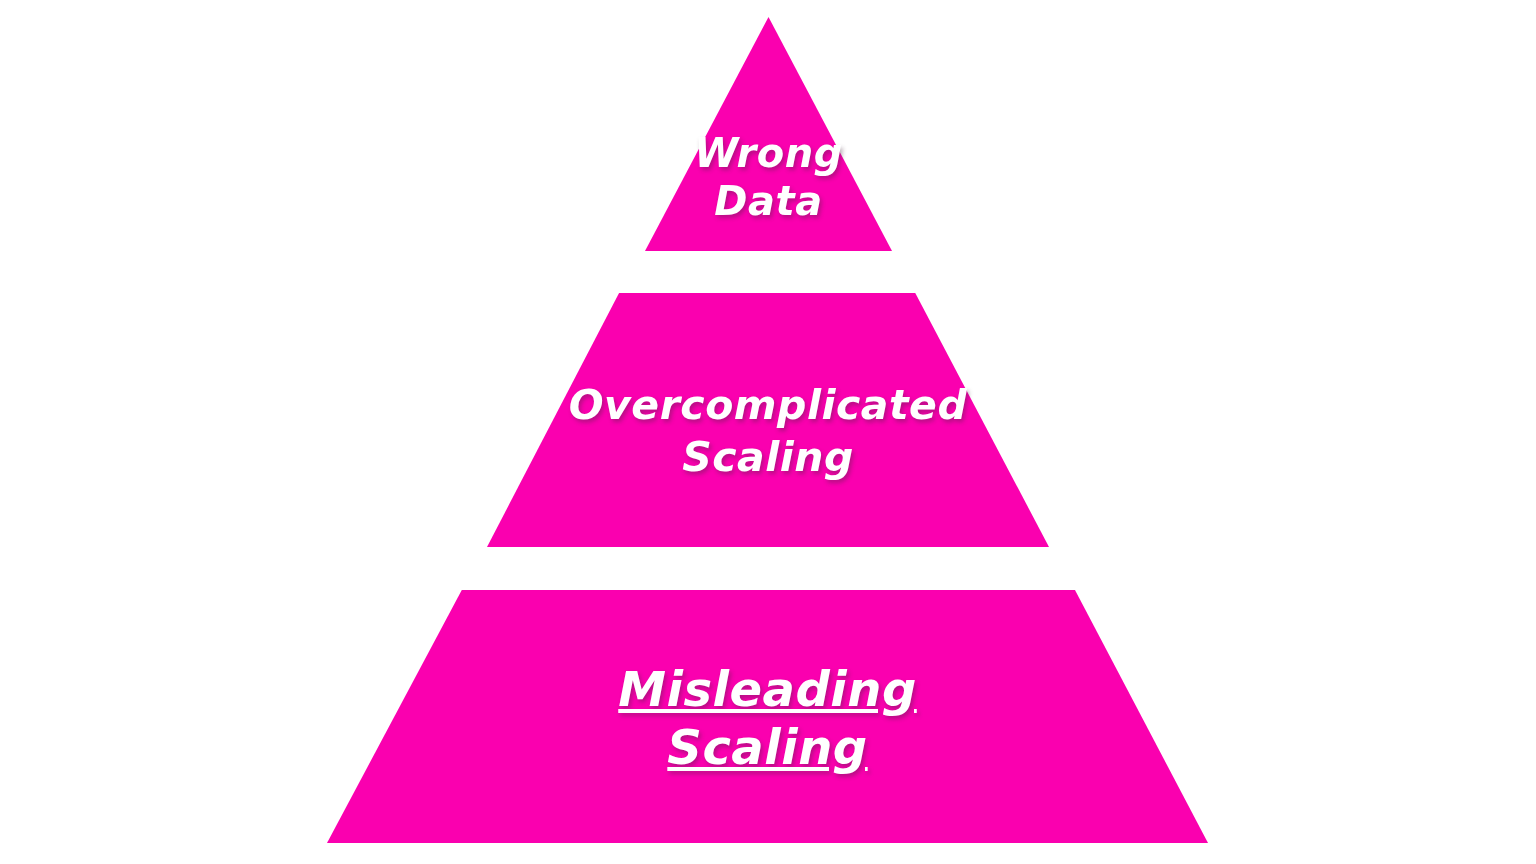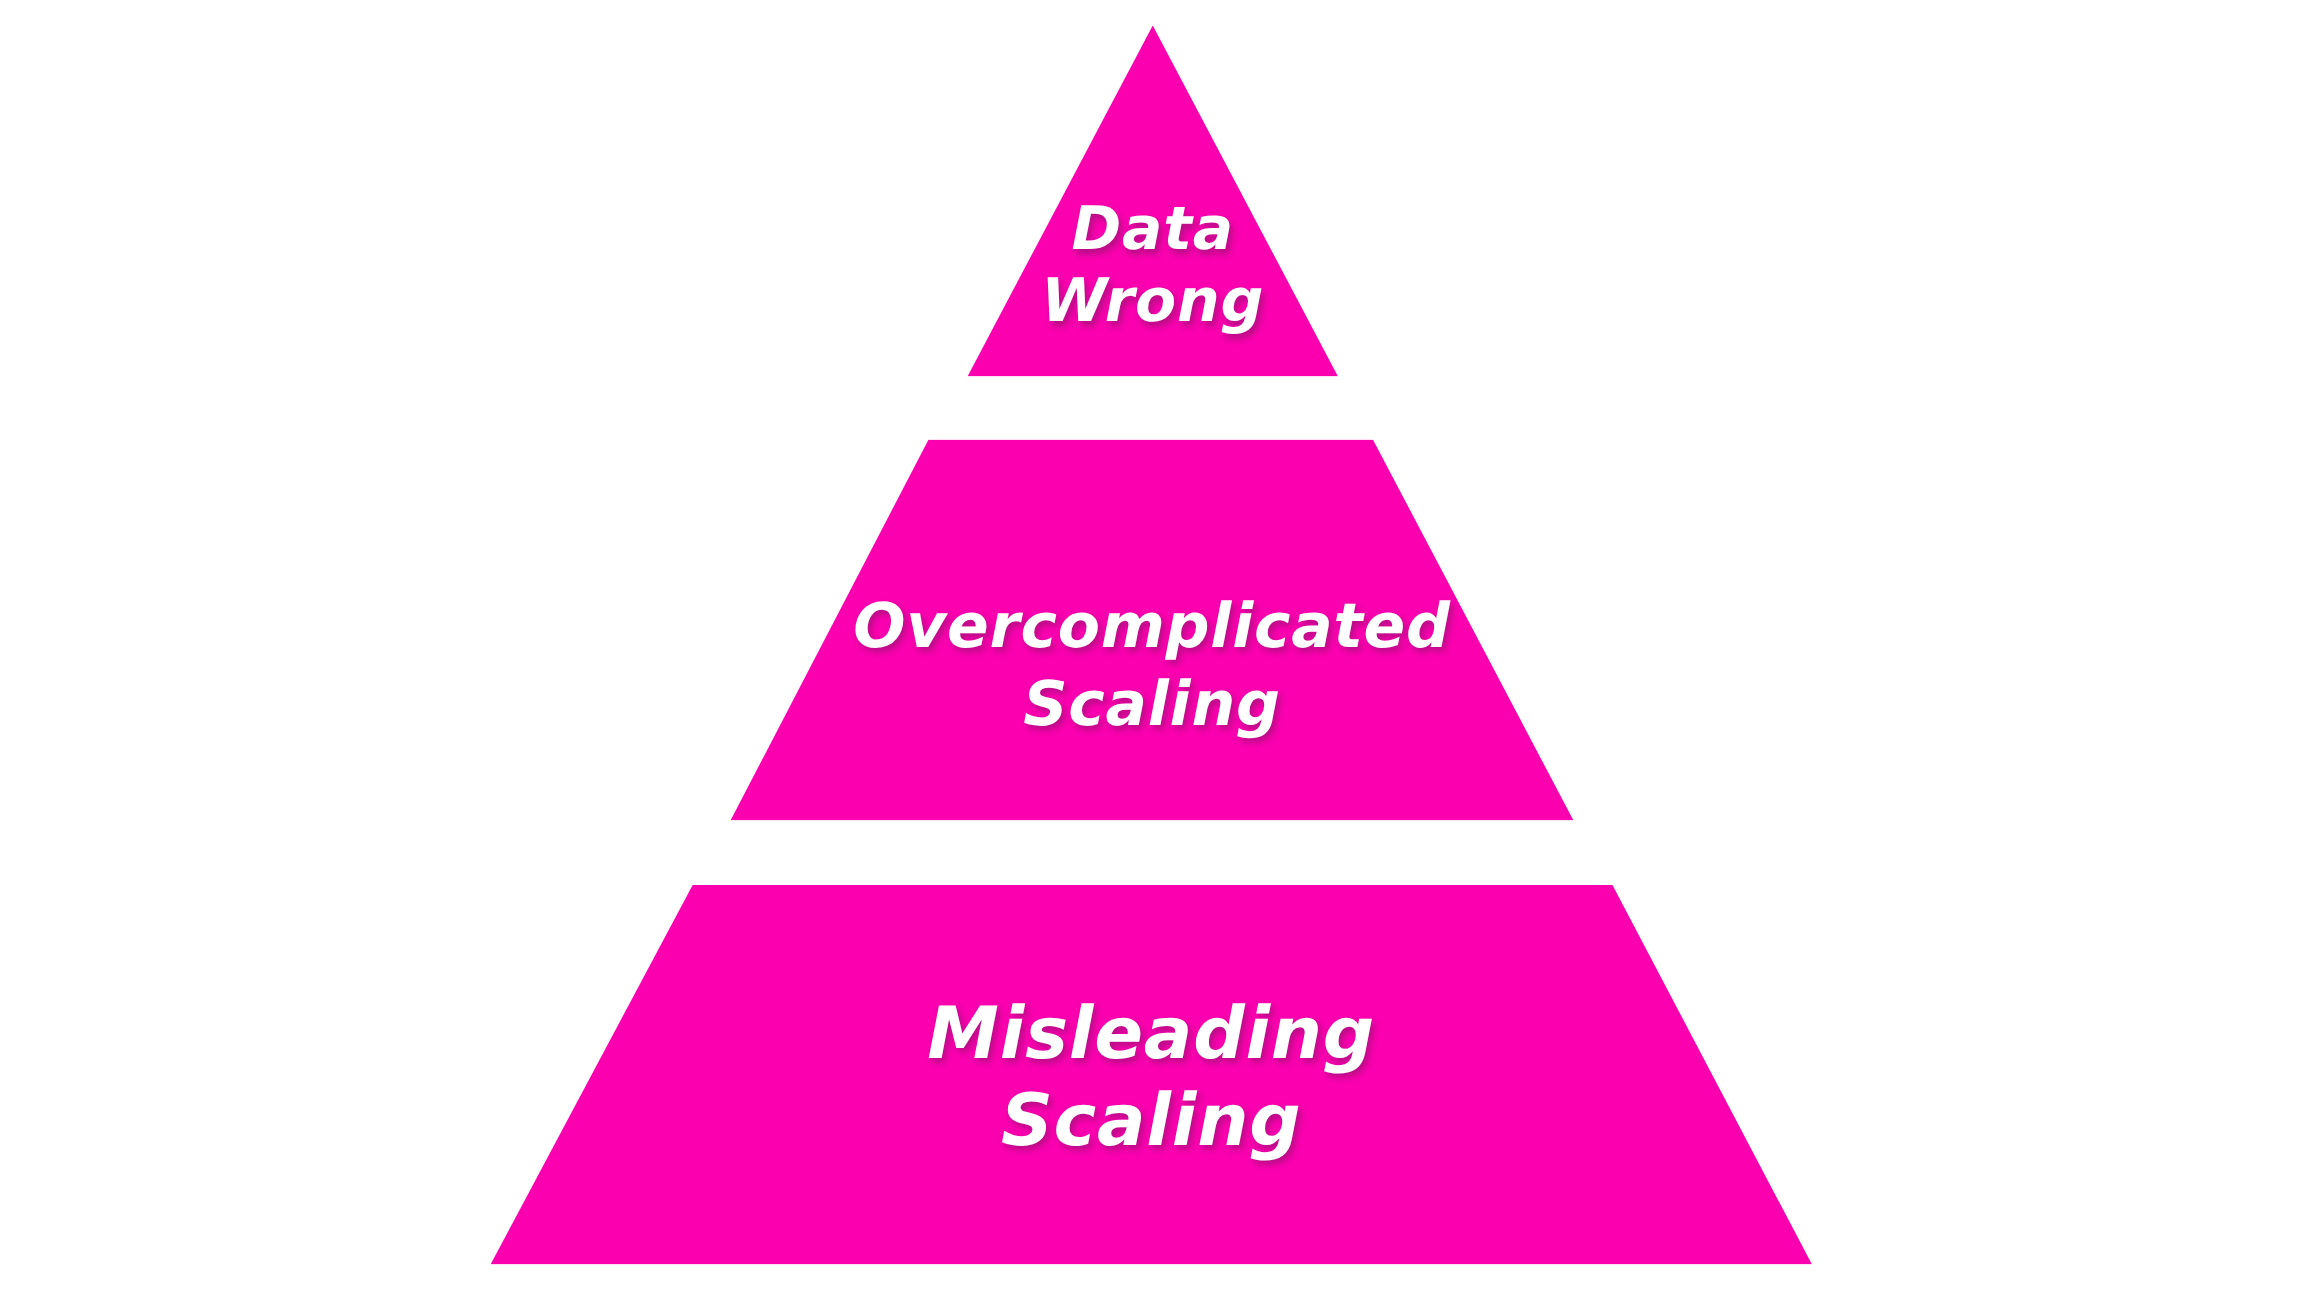--- a/index.html
+++ b/index.html
@@ -61,38 +61,38 @@
   .label span { display: block; }
   .tier-top .label {
     top: 112px;
     font-size: 40px;
     line-height: 48px;
   }
   .tier-middle .label {
     top: 86px;
     font-size: 41px;
     line-height: 52px;
-    margin-top: 12px;
   }
   .tier-bottom .label {
     top: 70px;
     font-size: 48px;
     line-height: 58px;
+    text-decoration: underline;
   }
 </style>
 </head>
 <body>
 
 <div class="stage">
 
   <div class="tier tier-top">
     <div class="shape"></div>
     <div class="label">
+      <span>Wrong</span>
       <span>Data</span>
-      <span>Wrong</span>
     </div>
   </div>
 
   <div class="tier tier-middle">
     <div class="shape"></div>
     <div class="label">
       <span>Overcomplicated</span>
       <span>Scaling</span>
     </div>
   </div>

